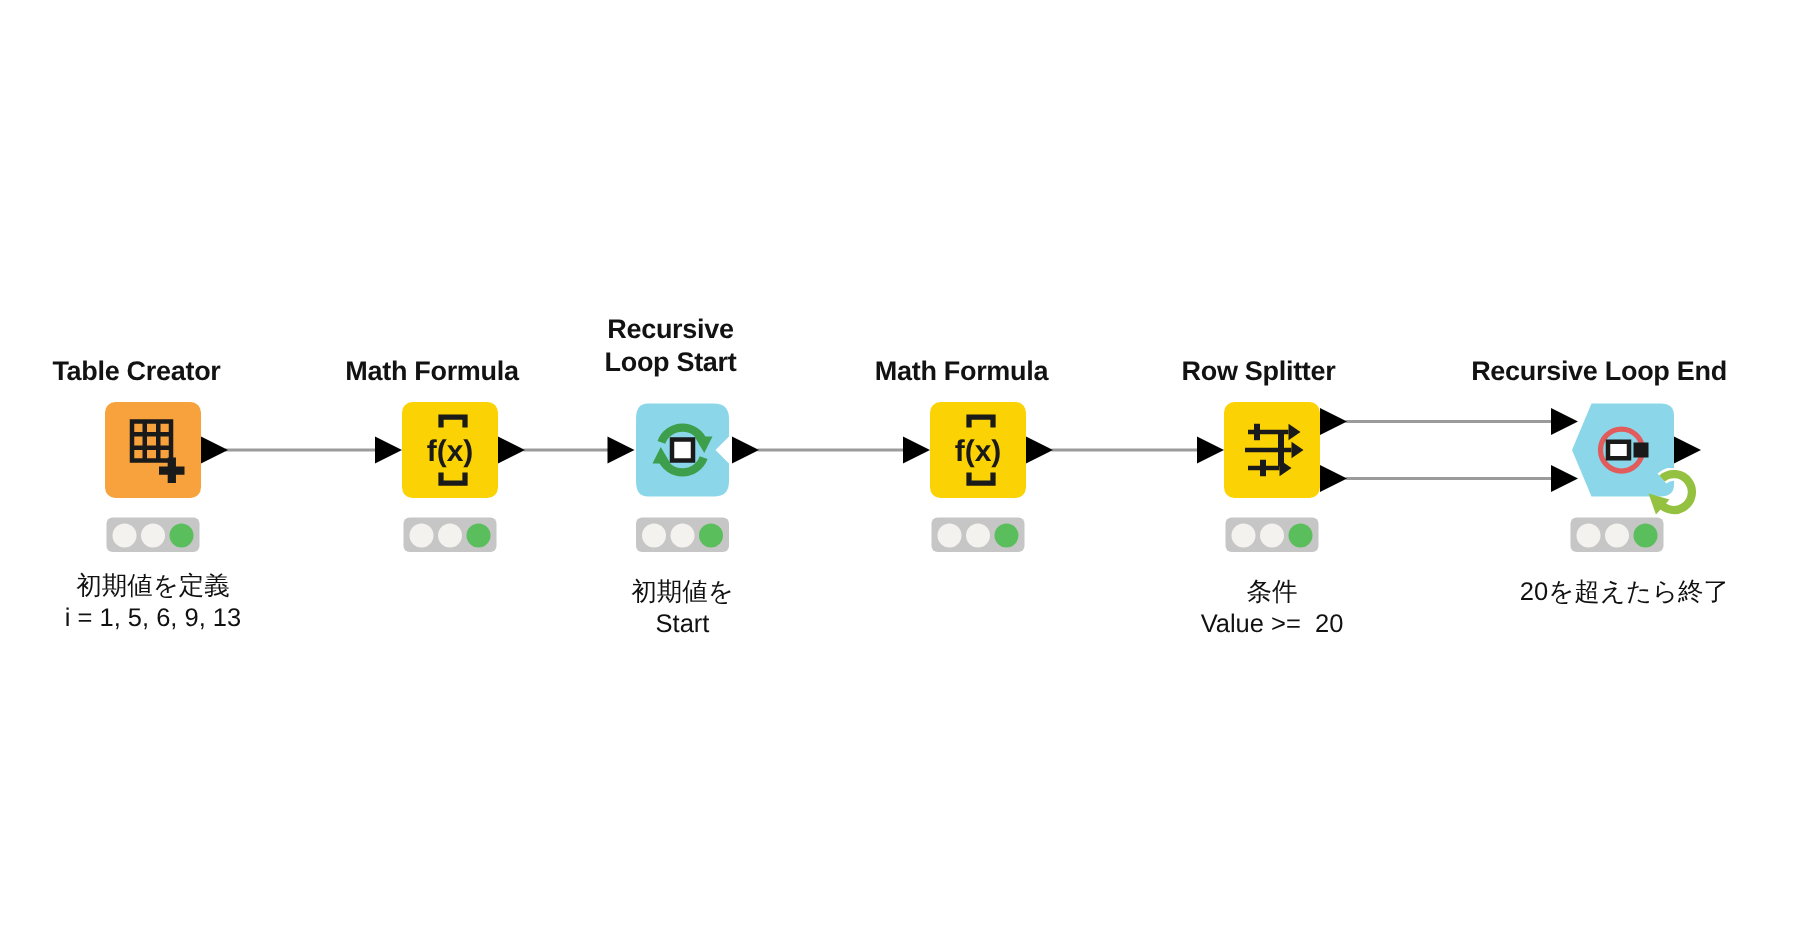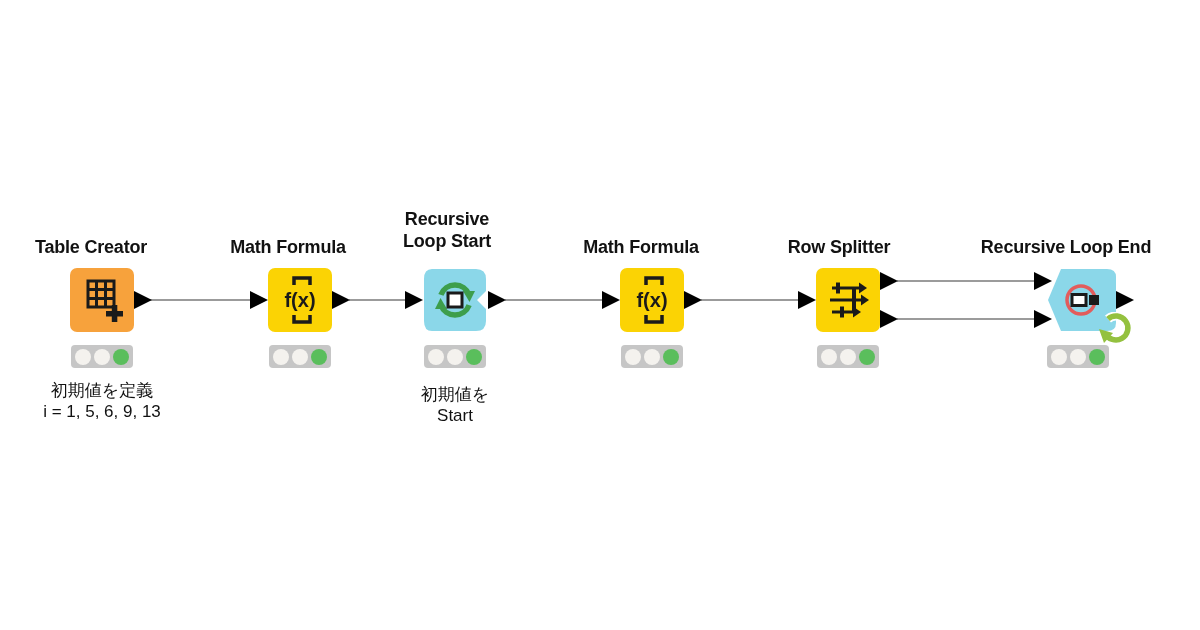--- a/index.html
+++ b/index.html
@@ -178,15 +178,18 @@
     <div class="traffic-light" style="left: 1047px; top: 345px; background-color: rgb(198, 198, 198);">
       <span class="light" style="background-color: rgb(244, 242, 238);"></span>
       <span class="light" style="background-color: rgb(244, 242, 238);"></span>
       <span class="light" style="background-color: rgb(90, 190, 92);"></span>
     </div>
 
     <div class="node-annotation" style="left:-13px;top:380px">初期値を定義
 i = 1, 5, 6, 9, 13</div>
     <div class="node-annotation" style="left:340px;top:384px">初期値を
 Start</div>
+    <div class="node-annotation" style="left:733px;top:384px">条件
+Value &gt;=  20</div>
+    <div class="node-annotation" style="left:968px;top:384px">20を超えたら終了</div>
 
   </div>
 </div>
 
 </body></html>

